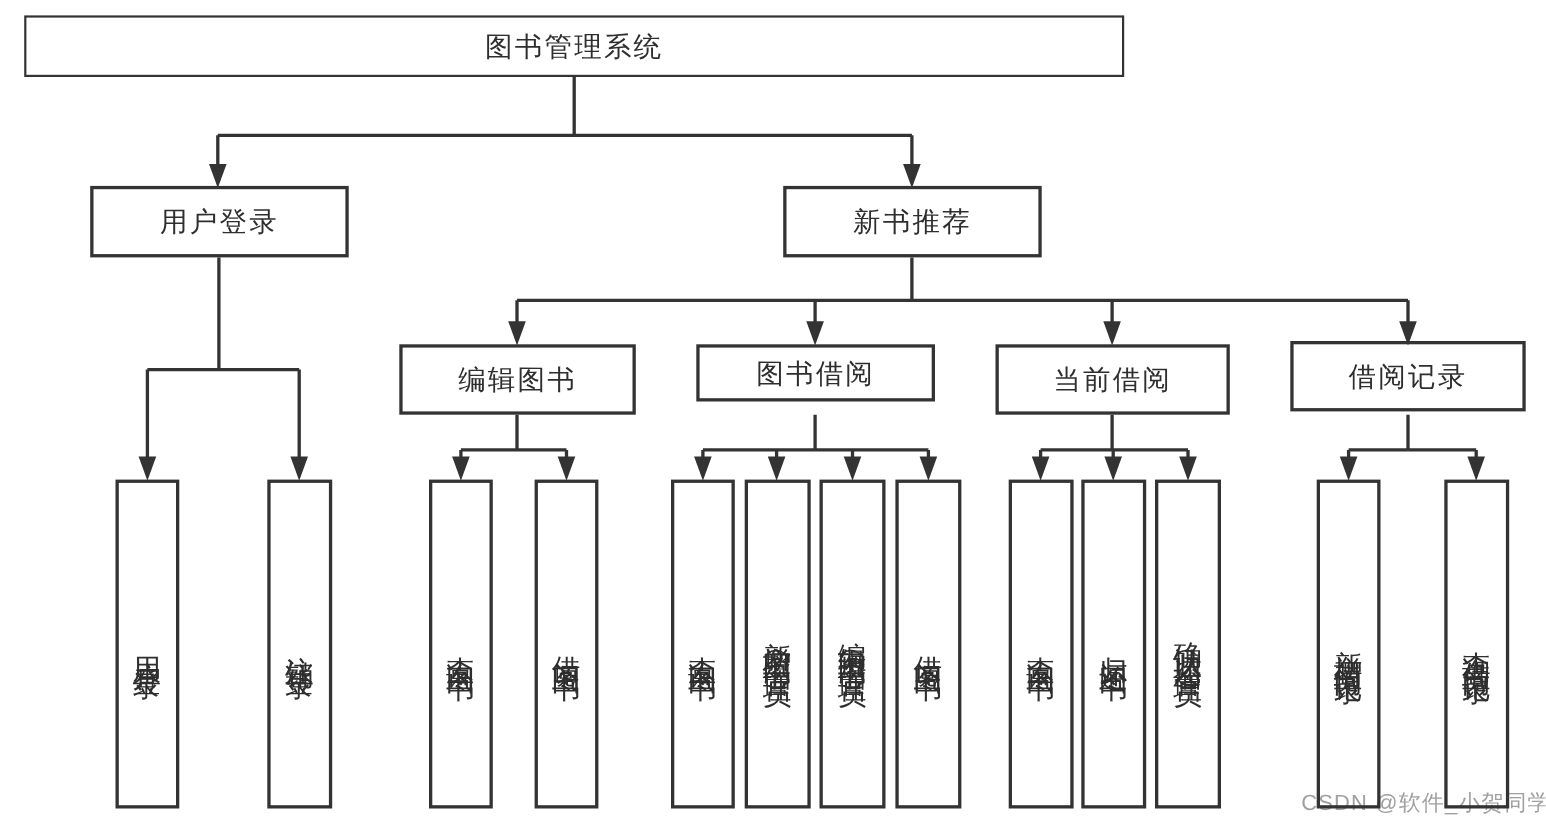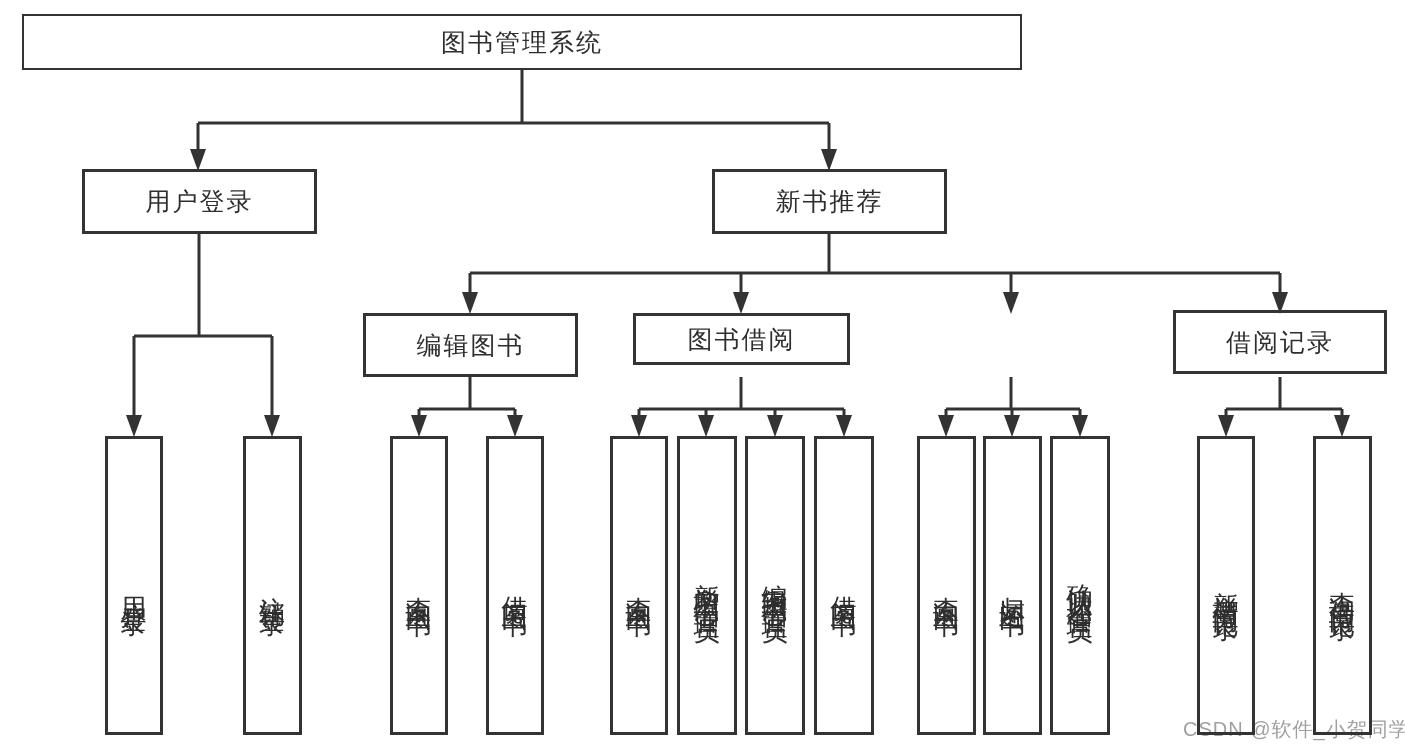--- a/index.html
+++ b/index.html
@@ -117,20 +117,23 @@
   <div class="node hnode" style="left:712px;top:169px;width:235px;height:65px;">
     <span class="lbl">新书推荐</span>
   </div>
 
   <div class="node hnode" style="left:363px;top:313px;width:215px;height:64px;">
     <span class="lbl">编辑图书</span>
   </div>
   <div class="node hnode" style="left:633px;top:313px;width:217px;height:52px;">
     <span class="lbl">图书借阅</span>
   </div>
+  <div class="node hnode" style="left:905px;top:313px;width:213px;height:64px;">
+    <span class="lbl">当前借阅</span>
+  </div>
   <div class="node hnode" style="left:1173px;top:310px;width:214px;height:64px;">
     <span class="lbl">借阅记录</span>
   </div>
 
   <div class="node vnode" style="left:105px;top:436px;width:58px;height:299px;">
     <span class="lbl">用户登录</span>
   </div>
   <div class="node vnode" style="left:243px;top:436px;width:59px;height:299px;">
     <span class="lbl">注销登录</span>
   </div>

